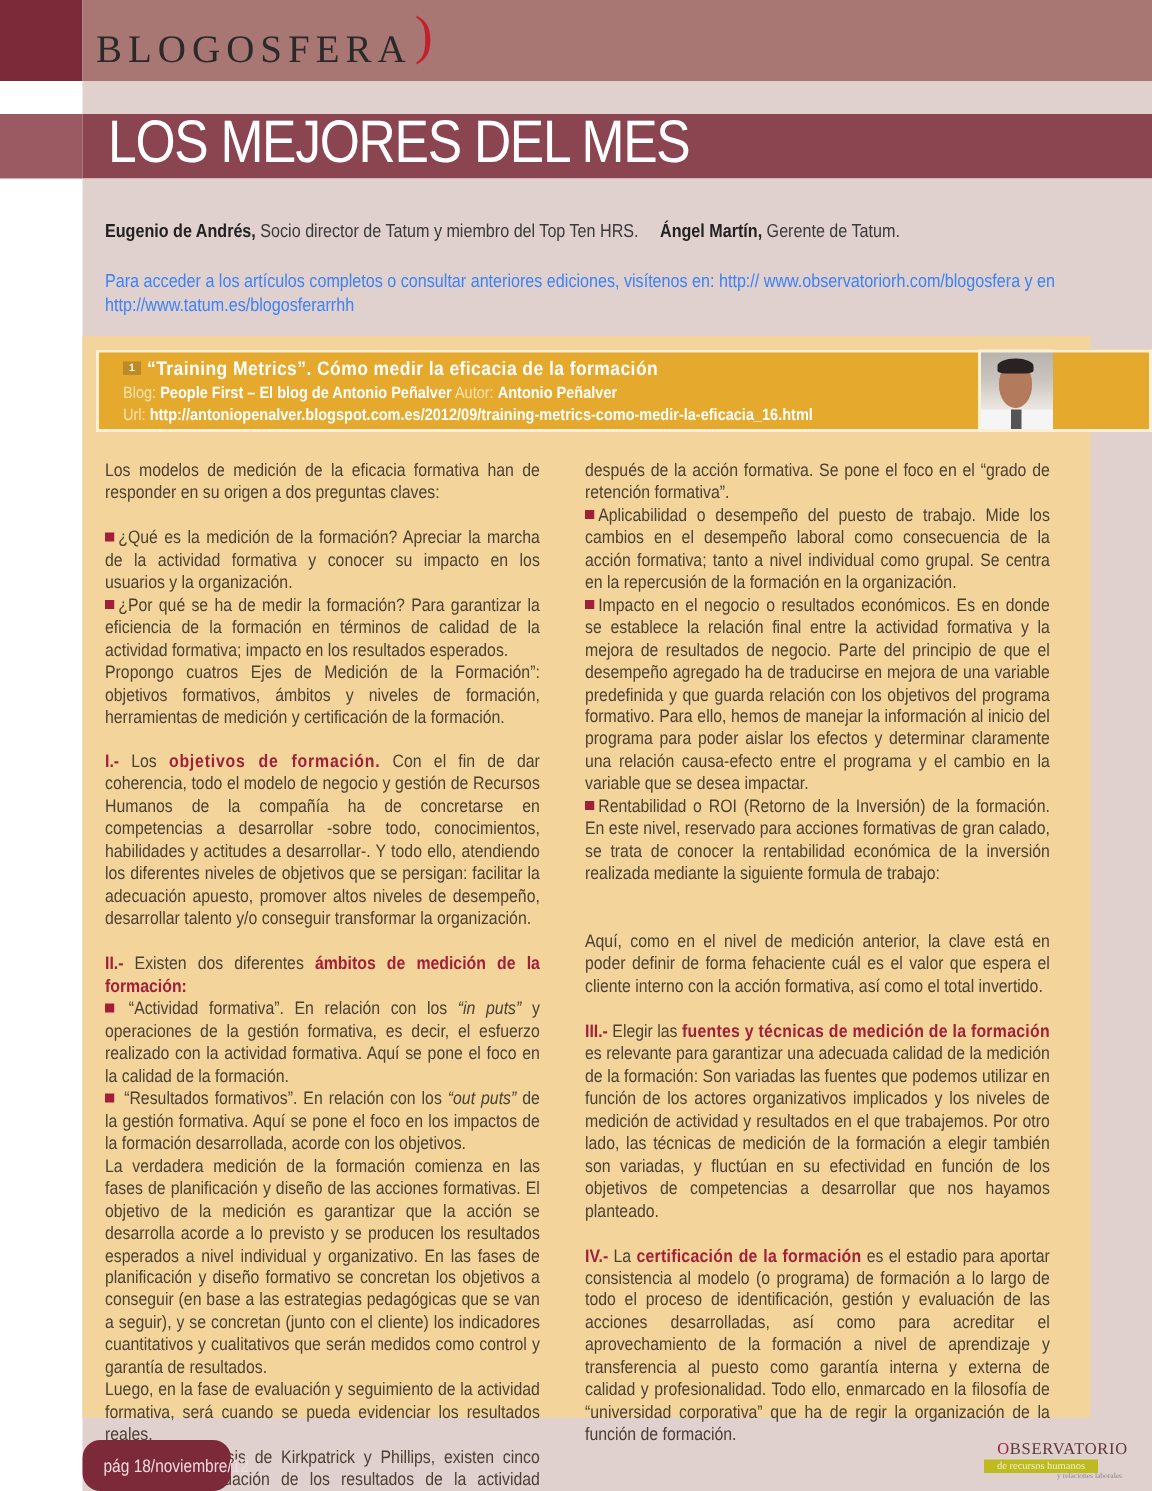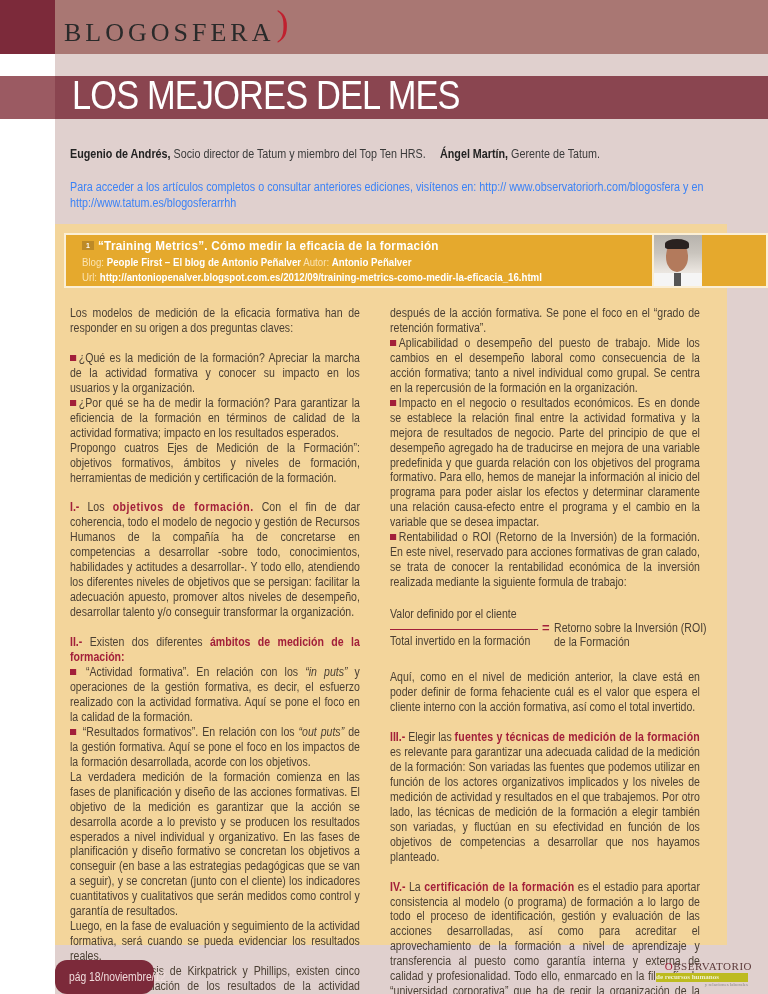--- a/index.html
+++ b/index.html
@@ -64,21 +64,21 @@
     .formula .eq { position: absolute; left: 152px; top: 14px; color: #a21f3a; font-weight: bold; font-size: 13px; }
     .formula .denom { position: absolute; left: 0; top: 27px; font-size: 12px; white-space: nowrap; transform: scaleX(0.88); transform-origin: left top; }
     .formula .result { position: absolute; left: 164px; top: 14px; font-size: 12px; line-height: 14px; white-space: nowrap; transform: scaleX(0.88); transform-origin: left top; }
 
     
     .page-tab { position: absolute; left: 55px; top: 960px; width: 99px; height: 34px; background: #7c2a3a; border-radius: 12px; }
     .page-tab span { position: absolute; left: 14px; top: 10px; font-size: 12px; color: #f0dcdc; white-space: nowrap; transform: scaleX(0.86); transform-origin: left top; }
     .logo { position: absolute; left: 648px; top: 960px; width: 110px; height: 34px; }
     .logo .l1 { font-family: "Liberation Serif", serif; font-size: 11px; color: #5c3a3a; letter-spacing: 0.5px; text-align: right; padding-right: 6px; }
     .logo .l1 .o { color: #a21f3a; }
-    .logo .l2 { margin-top: 1px; margin-left: 8px; width: 92px; height: 9px; background: #bdbb1f; font-family: "Liberation Serif", serif; font-size: 7px; color: #f0f0d0; text-align: left; line-height: 9px; font-weight: bold; }
+    .logo .l2 { margin-top: 1px; margin-left: 8px; width: 76px; height: 9px; background: #bdbb1f; font-family: "Liberation Serif", serif; font-size: 7px; color: #f0f0d0; text-align: center; line-height: 9px; }
     .logo .l3 { font-family: "Liberation Serif", serif; font-size: 5px; color: #888; text-align: right; padding-right: 10px; }
   </style>
 </head>
 <body>
 
 <div class="band-top-left"></div>
 <div class="band-top"></div>
 <div class="section-label"><span>BLOGOSFERA</span><span class="paren">)</span></div>
 <div class="band-light"></div>
 <div class="band-title-left"></div>
@@ -128,27 +128,20 @@
   <p class="txt">Siguiendo las tesis de Kirkpatrick y Phillips, existen cinco niveles de evaluación de los resultados de la actividad formativa:</p>
 
 </div>
 
 <div class="col col-right">
   <p class="txt">después de la acción formativa. Se pone el foco en el “grado de retención formativa”.</p>
   <p class="txt"><span class="bullet"></span><span>Aplicabilidad o desempeño del puesto de trabajo. Mide los cambios en el desempeño laboral como consecuencia de la acción formativa; tanto a nivel individual como grupal. Se centra en la repercusión de la formación en la organización.</span></p>
   <p class="txt"><span class="bullet"></span><span>Impacto en el negocio o resultados económicos. Es en donde se establece la relación final entre la actividad formativa y la mejora de resultados de negocio. Parte del principio de que el desempeño agregado ha de traducirse en mejora de una variable predefinida y que guarda relación con los objetivos del programa formativo. Para ello, hemos de manejar la información al inicio del programa para poder aislar los efectos y determinar claramente una relación causa-efecto entre el programa y el cambio en la variable que se desea impactar.</span></p>
   <p class="txt"><span class="bullet"></span><span>Rentabilidad o ROI (Retorno de la Inversión) de la formación. En este nivel, reservado para acciones formativas de gran calado, se trata de conocer la rentabilidad económica de la inversión realizada mediante la siguiente formula de trabajo:</span></p>
   <div class="gap"></div>
-  <div class="formula">
-    <span class="numer">Valor definido por el cliente</span>
-    <span class="line"></span>
-    <span class="eq">=</span>
-    <span class="denom">Total invertido en la formación</span>
-    <span class="result"><span>Retorno sobre la Inversión (ROI)</span><br><span>de la Formación</span></span>
-  </div>
   <div class="gap"></div>
   <p class="txt">Aquí, como en el nivel de medición anterior, la clave está en poder definir de forma fehaciente cuál es el valor que espera el cliente interno con la acción formativa, así como el total invertido.</p>
   <div class="gap"></div>
   <p class="txt"><span class="num">III.-</span><span> Elegir las </span><span class="hl" style="letter-spacing:0.2px">fuentes y técnicas de medición de la formación</span><span> es relevante para garantizar una adecuada calidad de la medición de la formación: Son variadas las fuentes que podemos utilizar en función de los actores organizativos implicados y los niveles de medición de actividad y resultados en el que trabajemos. Por otro lado, las técnicas de medición de la formación a elegir también son variadas, y fluctúan en su efectividad en función de los objetivos de competencias a desarrollar que nos hayamos planteado.</span></p>
   <div class="gap"></div>
   <p class="txt"><span class="num">IV.-</span><span> La </span><span class="hl" style="letter-spacing:0.2px">certificación de la formación</span><span> es el estadio para aportar consistencia al modelo (o programa) de formación a lo largo de todo el proceso de identificación, gestión y evaluación de las acciones desarrolladas, así como para acreditar el aprovechamiento de la formación a nivel de aprendizaje y transferencia al puesto como garantía interna y externa de calidad y profesionalidad. Todo ello, enmarcado en la filosofía de “universidad corporativa” que ha de regir la organización de la función de formación.</span></p>
 </div>
 
 <div class="page-tab">
     <span>pág 18/noviembre/12</span>

